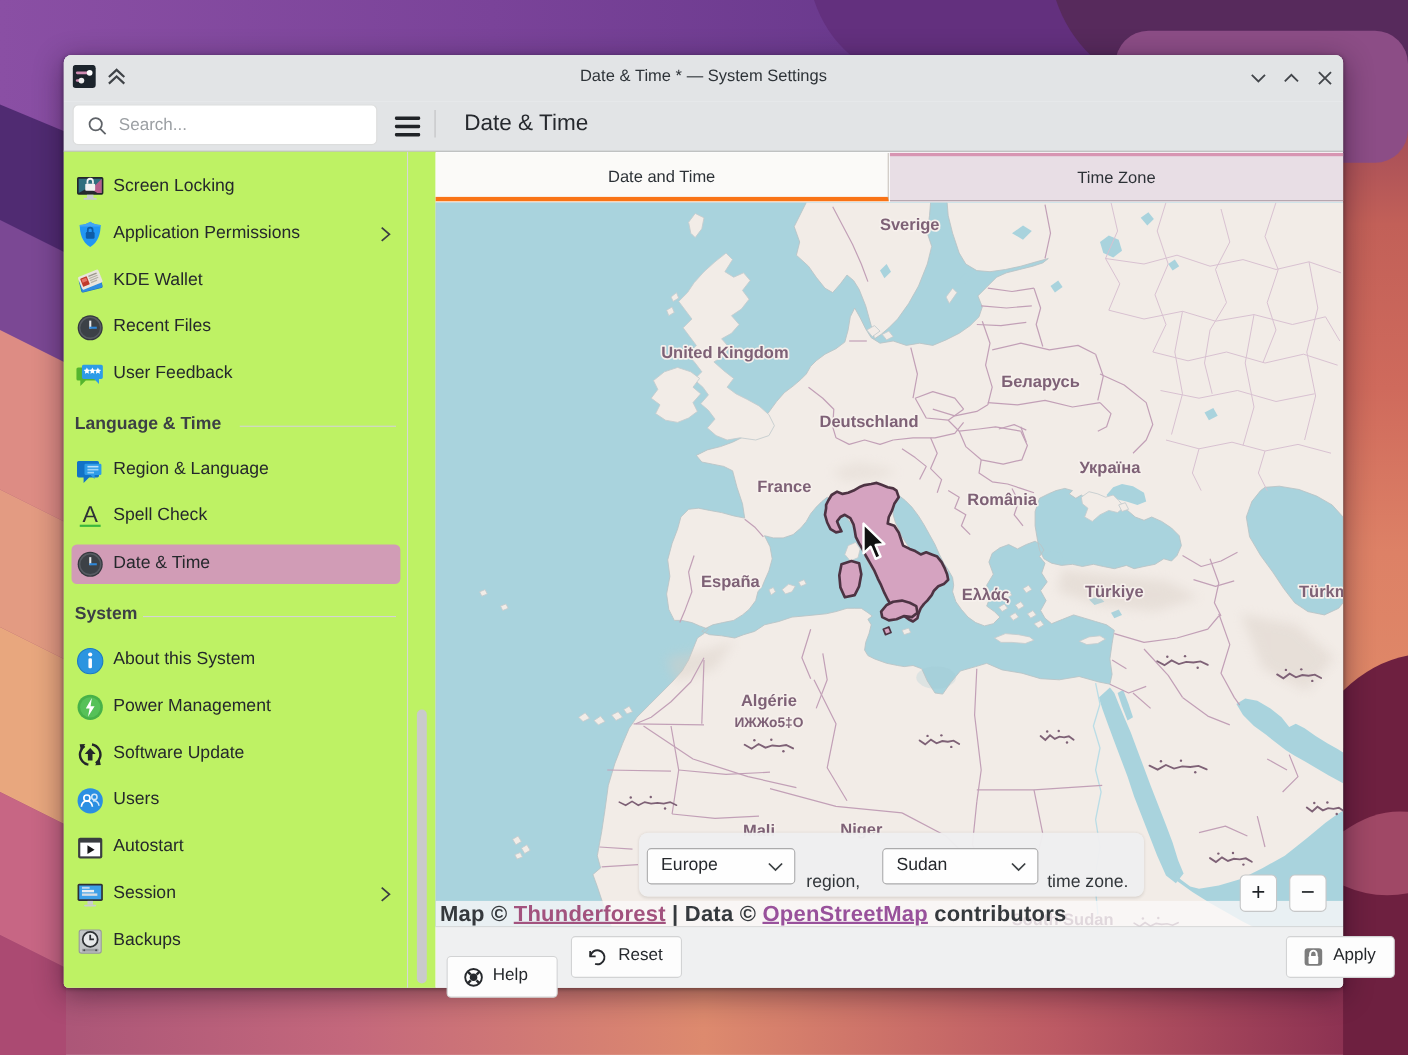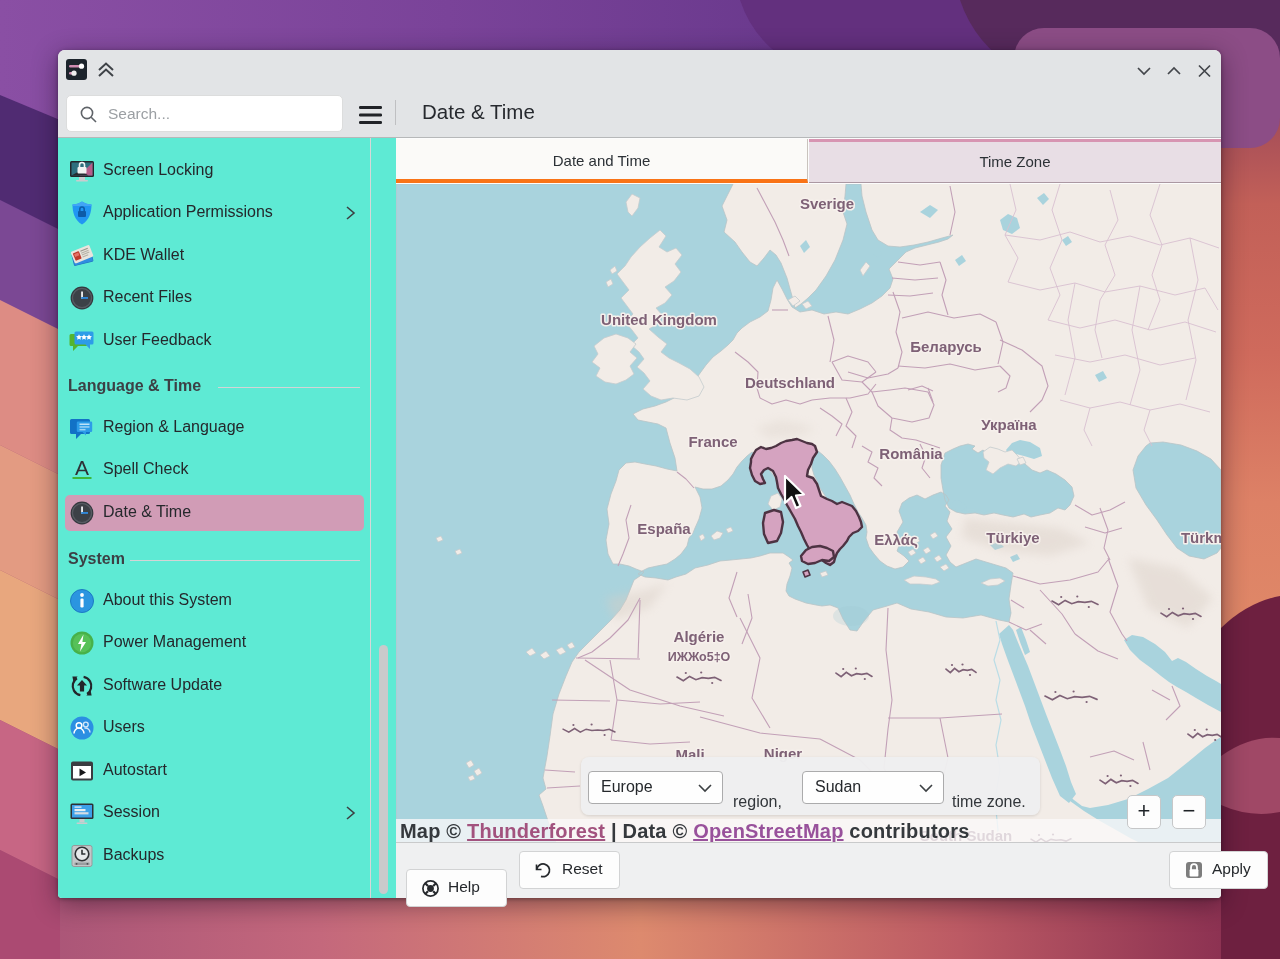--- a/index.html
+++ b/index.html
@@ -14,21 +14,21 @@
   #toolbar{position:absolute;left:0;top:42px;right:0;height:45px;background:#e2e4e6;
        border-bottom:1px solid #b6b8b9;}
   #title{position:absolute;left:0;right:0;top:11px;text-align:center;font-size:15px;color:#2e3338;}
   .wbtn{position:absolute;top:10px;width:22px;height:22px;}
   #searchbox{position:absolute;left:8px;top:3px;width:277px;height:37px;background:#fff;
        border:1px solid #dcdddd;border-radius:5px;box-sizing:border-box;}
   #searchbox span{position:absolute;left:41px;top:9px;font-size:15.5px;color:#9b9fa3;}
   #heading{position:absolute;left:364px;top:8px;font-size:20.5px;color:#26292e;}
   #tsep{position:absolute;left:337px;top:8px;width:1px;height:25px;background:#bfc0c2;}
   
-  #sidebar{position:absolute;left:0;top:88px;width:338px;bottom:0;background:#5eead4;
+  #sidebar{position:absolute;left:0;top:88px;width:338px;bottom:0;background:#bef264;
      border-radius:0 0 0 4px;}
   #sidebar .rborder{position:absolute;left:312px;top:0;bottom:0;width:1px;background:#d6d7d8;}
   #thumb{position:absolute;left:321px;top:507px;width:9px;height:249px;background:#c9cacb;border-radius:4.5px;}
   .item{position:absolute;left:7px;width:299px;height:36px;}
   .item .txt{position:absolute;left:38px;top:8px;font-size:16px;color:#25282c;white-space:nowrap;}
   .item .ic{position:absolute;left:4px;top:5px;width:26px;height:26px;}
   .item .chev{position:absolute;right:6px;top:9px;}
   .sel{background:#d19cb6;border-radius:5px;}
   .shead{position:absolute;left:10px;width:296px;height:22px;}
   .shead .t{position:absolute;left:0;top:0;font-size:16px;font-weight:bold;color:#3c4045;white-space:nowrap;}
@@ -112,20 +112,21 @@
       <rect x="0" y="0" width="21" height="21" rx="3" fill="#1c242c"></rect>
       <rect x="3" y="6" width="12" height="2.4" rx="1.2" fill="#cf8cb2"></rect>
       <circle cx="15.5" cy="7.2" r="2.6" fill="#fff"></circle>
       <rect x="3" y="13" width="7" height="2.4" rx="1.2" fill="#cf8cb2"></rect>
       <circle cx="8" cy="14.2" r="2.6" fill="#eee"></circle>
     </svg>
     <svg class="abs" style="left:38px;top:10px" width="20" height="20" fill="none" stroke="#3f4348" stroke-width="2">
       <path d="M3,10 L10,3.5 L17,10"></path>
         <path d="M3,16 L10,9.5 L17,16"></path>
     </svg>
+    <div id="title">Date&nbsp;&amp;&nbsp;Time&nbsp;*&nbsp;—&nbsp;System&nbsp;Settings</div>
     <svg class="wbtn" style="right:66px" fill="none" stroke="#43464b" stroke-width="1.7">
         <path d="M5,8 L11,14 L17,8"></path>
       </svg>
     <svg class="wbtn" style="right:36px" fill="none" stroke="#43464b" stroke-width="1.7">
         <path d="M5,14 L11,8 L17,14"></path>
       </svg>
     <svg class="wbtn" style="right:6px" fill="none" stroke="#43464b" stroke-width="1.7">
         <path d="M6,5.5 L17,16.5 M17,5.5 L6,16.5"></path>
       </svg>
   </div>

